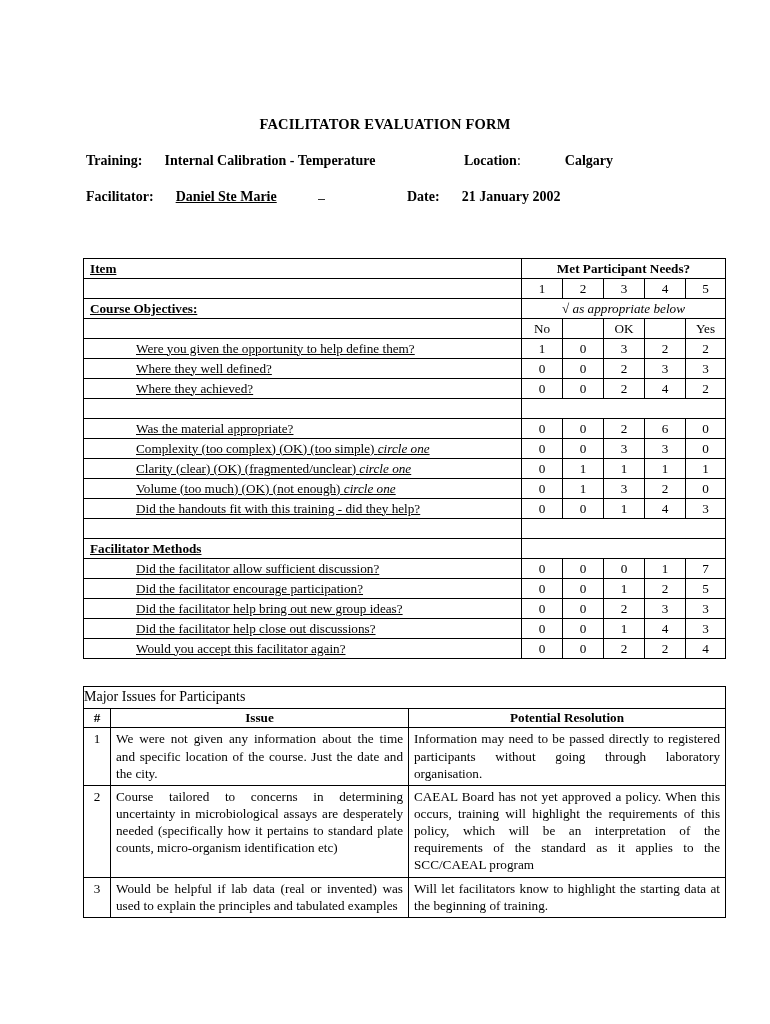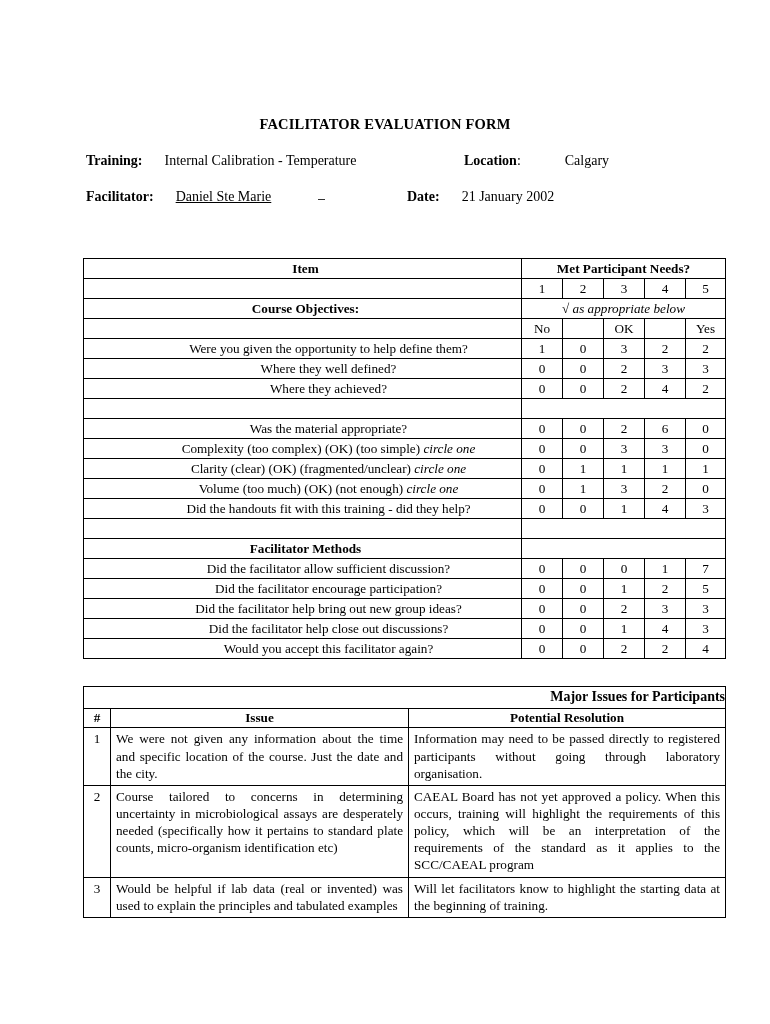--- a/index.html
+++ b/index.html
@@ -36,21 +36,21 @@
   .meta-row {
     position: absolute;
     left: 86px;
     width: 640px;
     font-size: 14px;
     height: 18px;
   }
   .meta-row.r1 { top: 153px; }
   .meta-row.r2 { top: 189px; }
   .lbl { font-weight: bold; }
-  .val { font-weight: normal; margin-top: 23px; }
+  .val { font-weight: bold; margin-top: 23px; }
   .underline-val { text-decoration: underline; }
   .mini-dash {
     position: absolute;
     left: 318px;
     top: 199px;
     width: 7px;
     height: 1px;
     background: #333;
   }
   .col-right {
@@ -76,21 +76,22 @@
     table-layout: fixed;
   }
   table.eval td {
     border: 1px solid #000;
     padding: 1px 0 1px 0;
     height: 17px;
     vertical-align: middle;
   }
   table.eval td.item {
     padding-left: 6px;
-    text-align: center;
+    text-align: left;
+    text-decoration: underline;
   }
   table.eval td.item.indent {
     padding-left: 52px;
   }
   table.eval td.num {
     text-align: center;
   }
   .bold { font-weight: bold; }
   .ital { font-style: italic; }
   .hdr-center {
@@ -112,22 +113,22 @@
   }
   table.issues td {
     border: 1px solid #000;
     padding: 2px 5px 3px 5px;
     vertical-align: top;
     text-align: justify;
     text-justify: inter-word;
     line-height: 1.30;
   }
   table.issues td.tbl-title {
-    text-align: right;
-    font-weight: bold;
+    text-align: left;
+    font-weight: normal;
     font-size: 14px;
     padding: 1px 0 2px 0;
   }
   table.issues td.colhead {
     text-align: center;
     font-weight: bold;
     padding: 0px 0 1px 0;
   }
   table.issues td.numcell {
     text-align: center;

